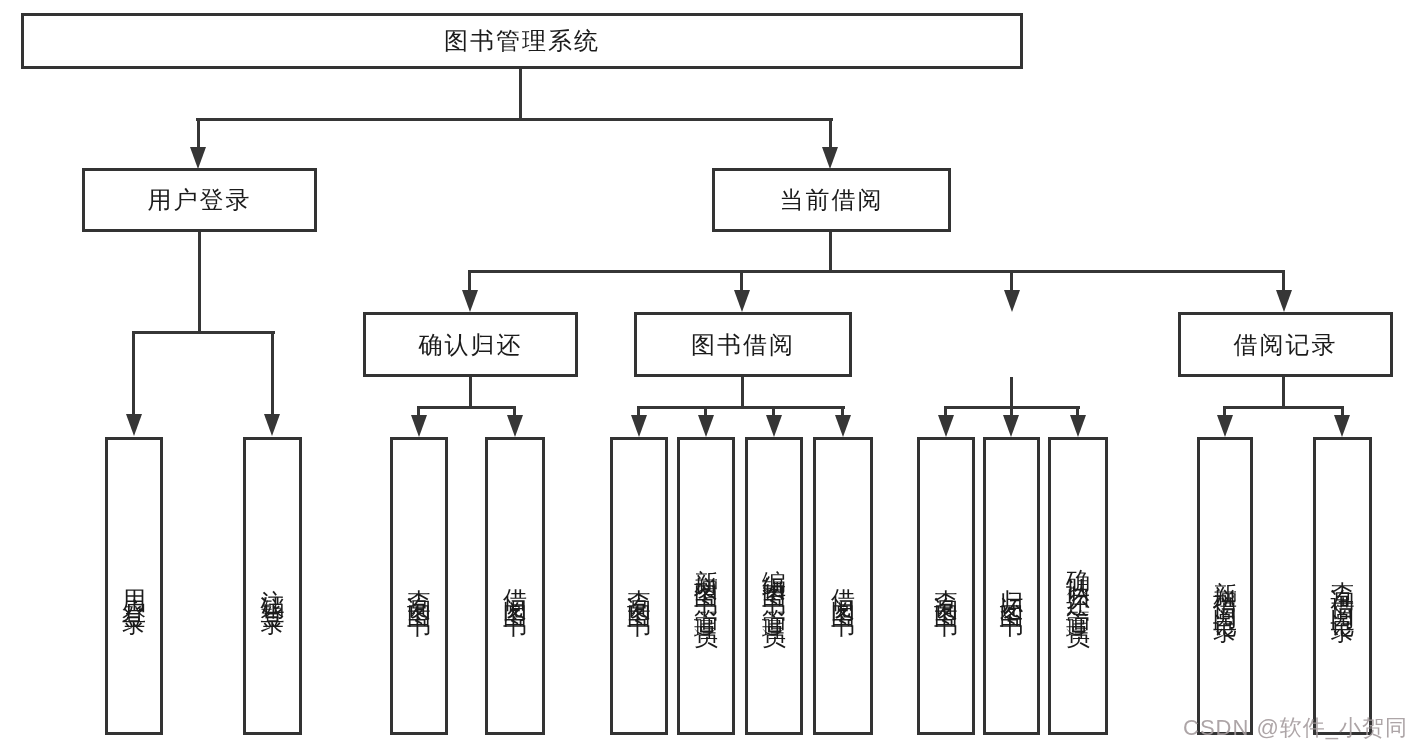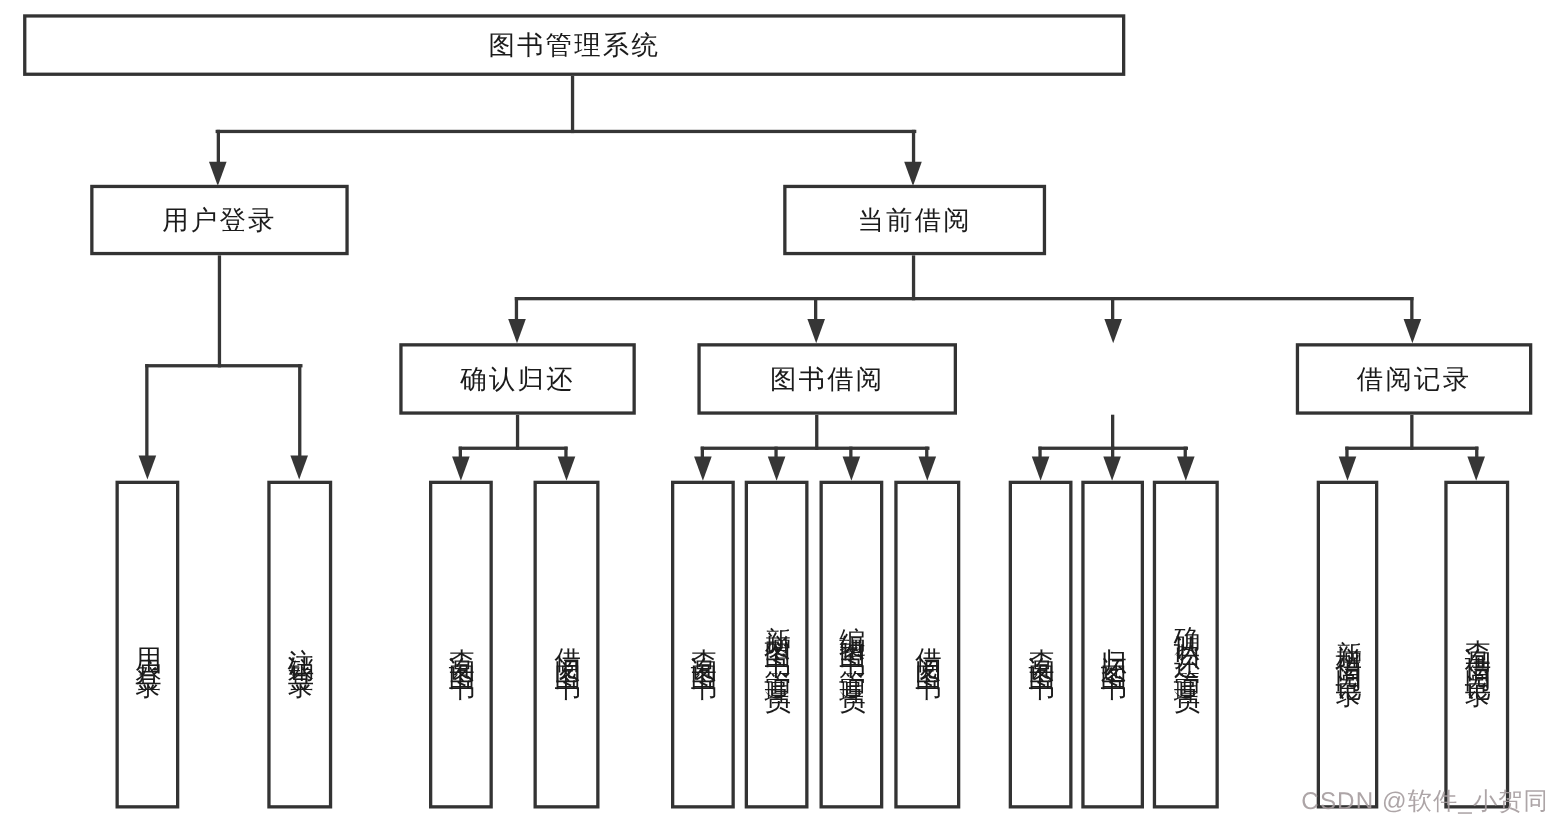--- a/index.html
+++ b/index.html
@@ -116,21 +116,21 @@
   <div class="arr" style="left:1070px;top:415px"></div>
   <div class="arr" style="left:1217px;top:415px"></div>
   <div class="arr" style="left:1334px;top:415px"></div>
 
   <div class="box" style="left:21px;top:13px;width:1002px;height:56px">图书管理系统</div>
 
   <div class="box" style="left:82px;top:168px;width:235px;height:64px">用户登录</div>
   <div class="box" style="left:712px;top:168px;width:239px;height:64px">当前借阅</div>
 
   <div class="box" style="left:363px;top:312px;width:215px;height:65px">确认归还</div>
-  <div class="box" style="left:634px;top:312px;width:236px;height:65px">图书借阅</div>
+  <div class="box" style="left:634px;top:312px;width:218px;height:65px">图书借阅</div>
   <div class="box" style="left:1178px;top:312px;width:215px;height:65px">借阅记录</div>
 
   <div class="box vbox" style="left:105px;top:437px;width:58px;height:298px">用户登录</div>
   <div class="box vbox" style="left:243px;top:437px;width:59px;height:298px">注销登录</div>
 
   <div class="box vbox" style="left:390px;top:437px;width:58px;height:298px">查询图书</div>
   <div class="box vbox" style="left:485px;top:437px;width:60px;height:298px">借阅图书</div>
 
   <div class="box vbox" style="left:610px;top:437px;width:58px;height:298px">查询图书</div>
   <div class="box vbox" style="left:677px;top:437px;width:58px;height:298px">新增图书（管理员）</div>

